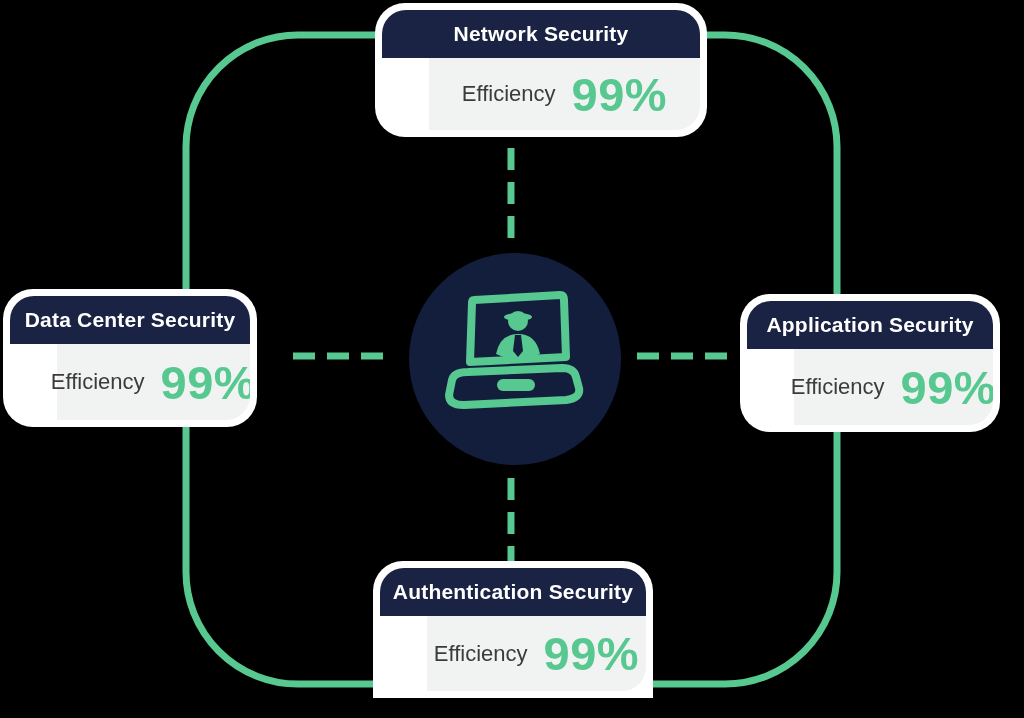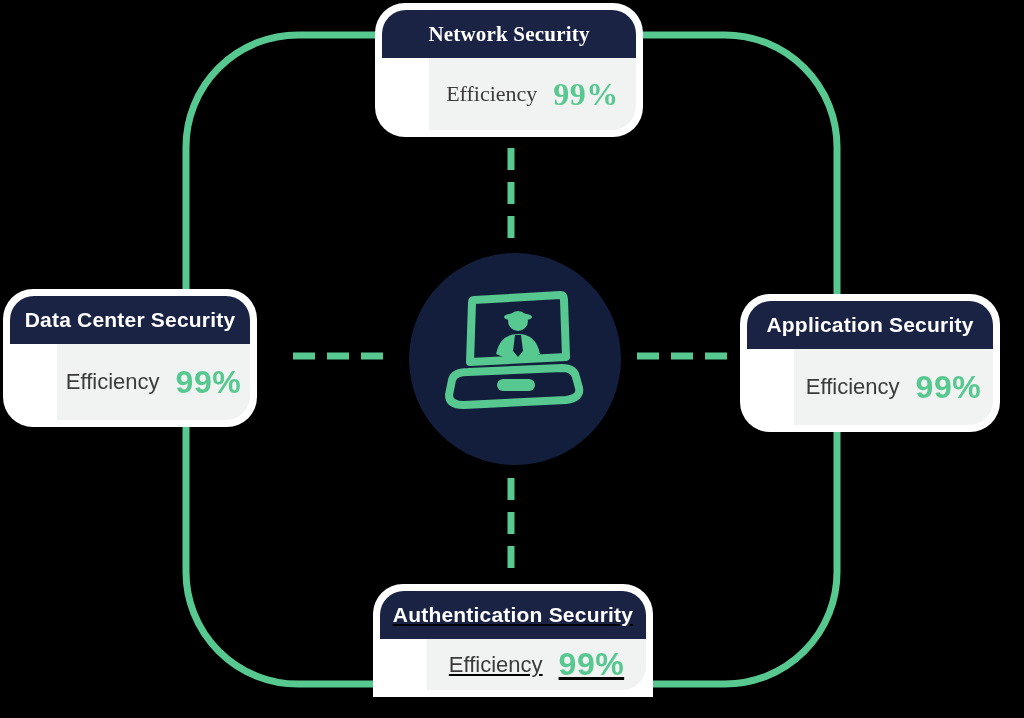--- a/index.html
+++ b/index.html
@@ -86,29 +86,29 @@
     gap: 16px;
     margin-left: 47px;
   }
   .metric-label {
     color: var(--label);
     font-size: 22px;
     font-weight: 500;
   }
   .metric-value {
     color: var(--green);
-    font-size: 32px;
+    font-size: 47px;
     font-weight: bold;
     letter-spacing: 0.5px;
   }
 
-  .card-top    { left: 375px; top: 3px;   width: 268px; height: 134px; font-family: Liberation Serif, serif; }
+  .card-top    { left: 375px; top: 3px;   width: 332px; height: 134px; }
   .card-left   { left: 3px;   top: 289px; width: 254px; height: 138px; }
   .card-right  { left: 740px; top: 294px; width: 260px; height: 138px; }
-  .card-bottom { left: 373px; top: 584px; width: 280px; height: 113px; border-bottom-left-radius: 0; border-bottom-right-radius: 0; text-decoration: underline; }
+  .card-bottom { left: 373px; top: 561px; width: 280px; height: 137px; border-bottom-left-radius: 0; border-bottom-right-radius: 0; }
 </style>
 </head>
 <body>
 
 <div class="canvas">
 
   <svg class="connector-svg" width="1024" height="718" viewBox="0 0 1024 718">
 
     <rect x="186" y="35" width="651" height="649" rx="112" class="loop-stroke"></rect>
 

